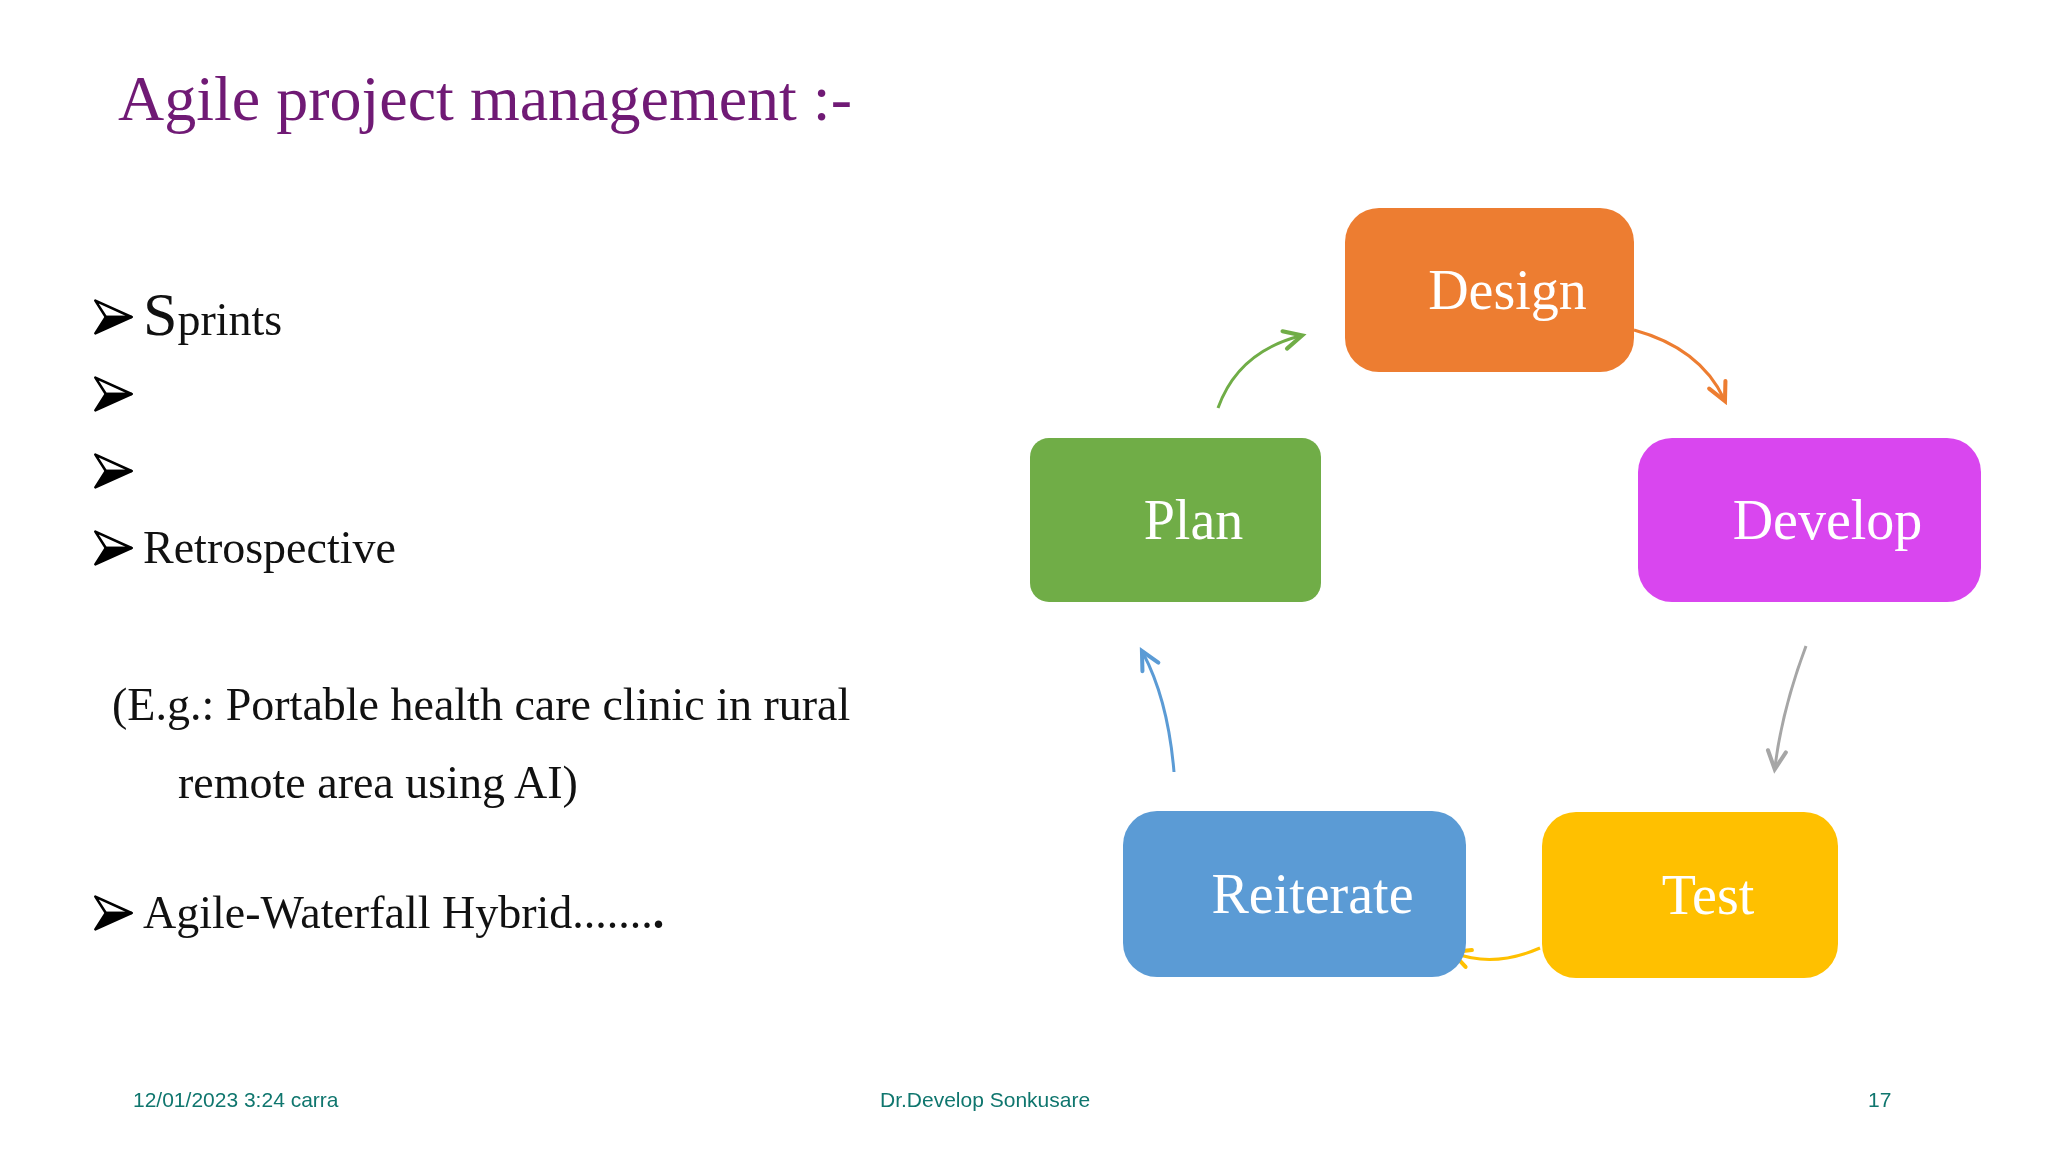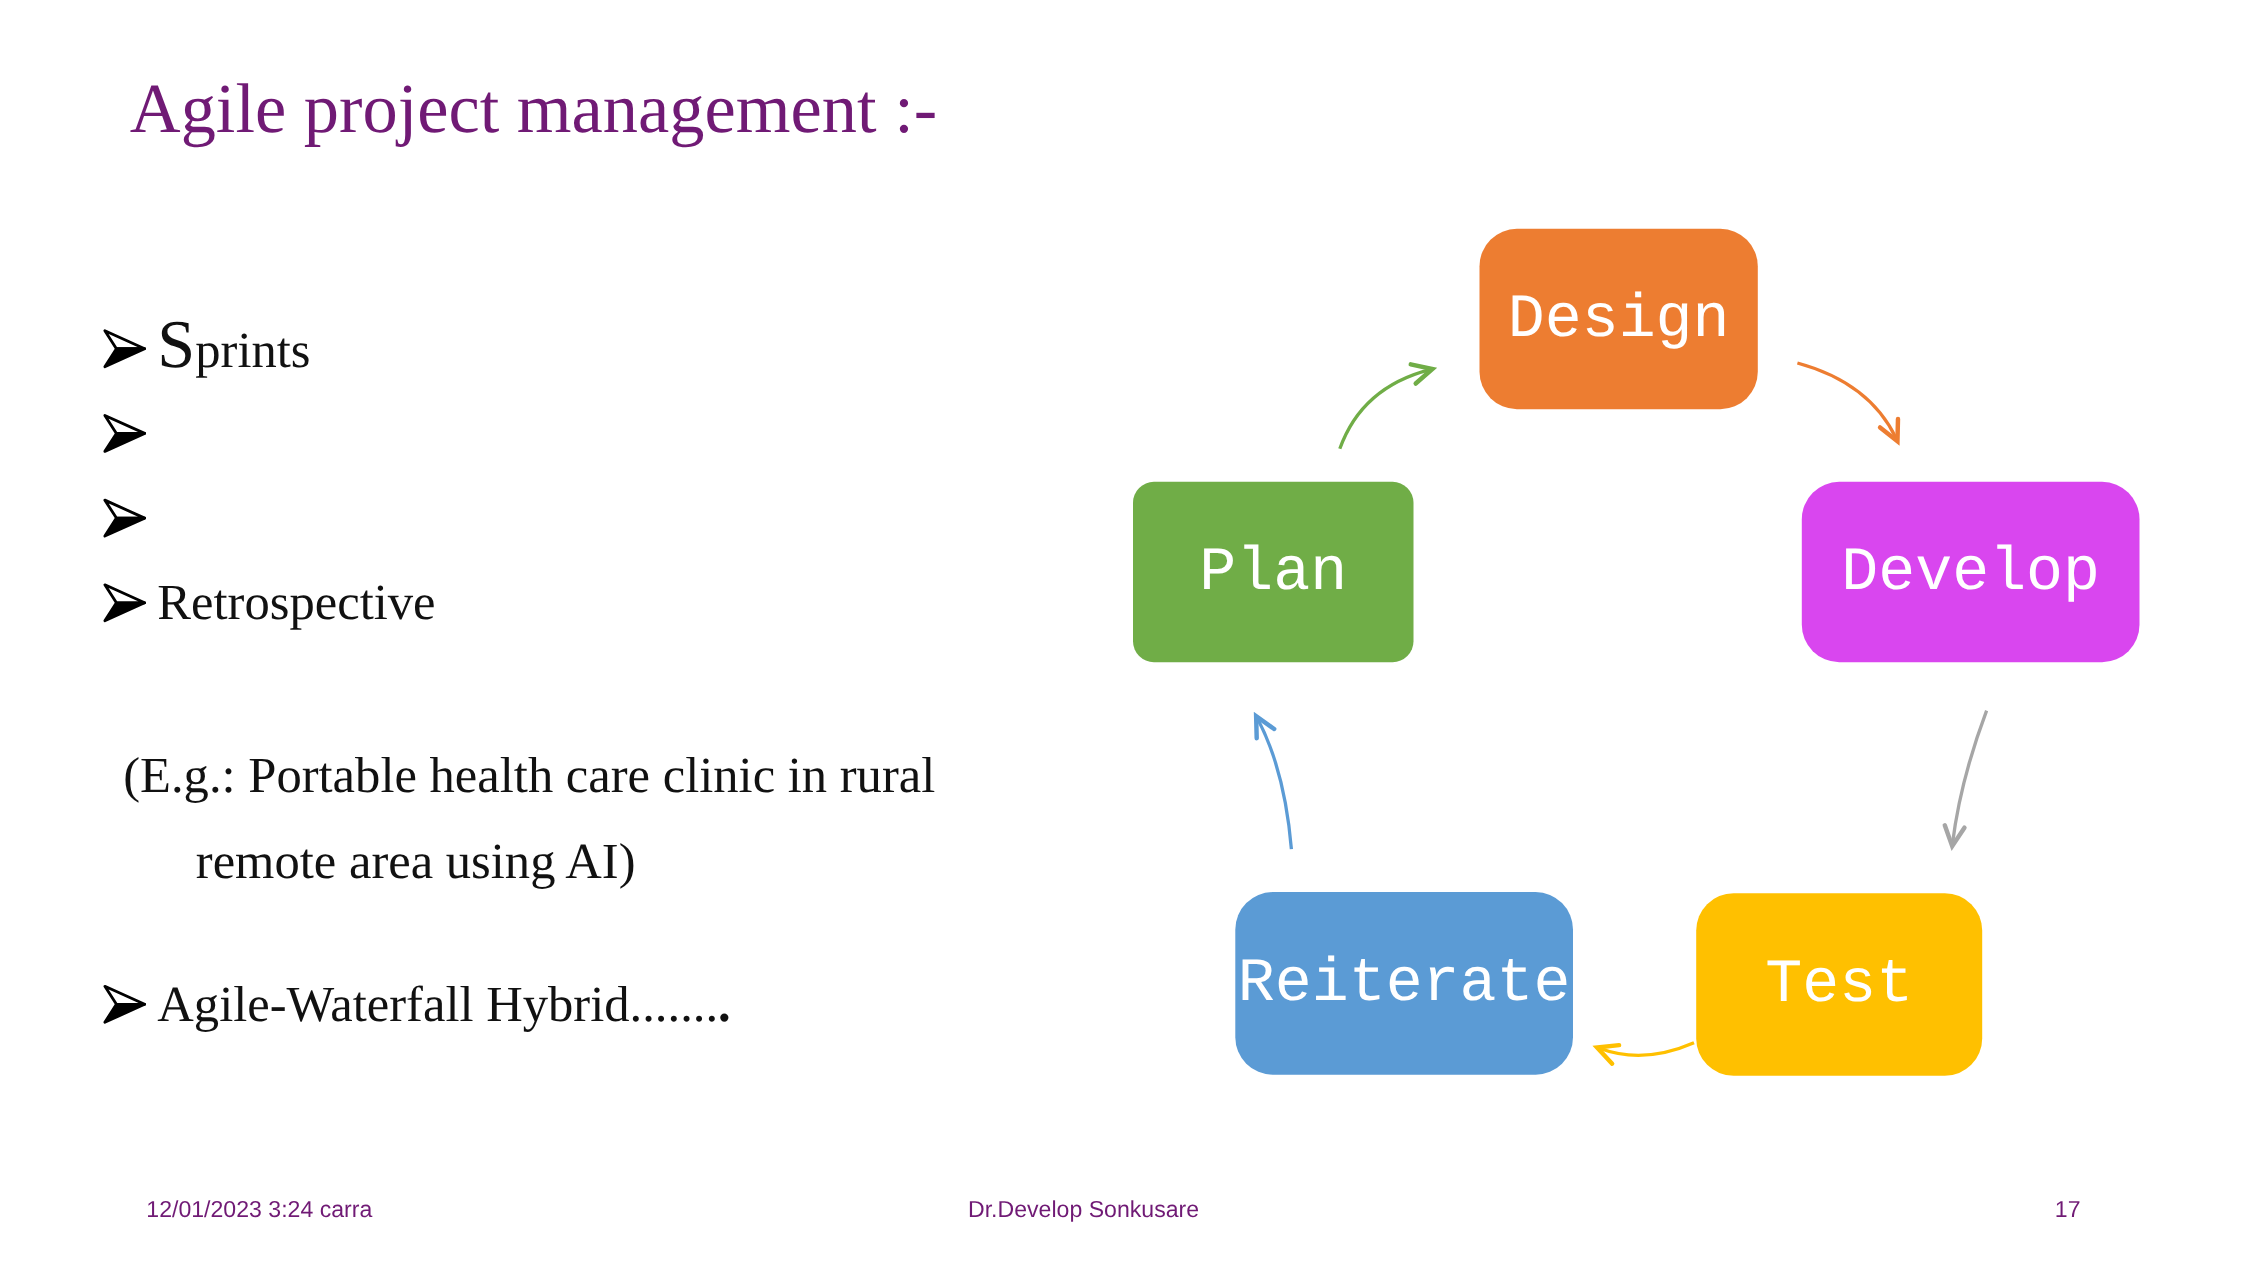--- a/index.html
+++ b/index.html
@@ -21,31 +21,32 @@
   .bullet-row .marker{width:42px;height:38px;margin-right:8px;flex:0 0 auto;}
   .bullet-text{font-size:46px;line-height:77px;white-space:nowrap;display:inline-block;}
   .big-first::first-letter{font-size:62px;}
   .example{position:absolute;left:112px;top:666px;font-size:46px;line-height:78px;white-space:nowrap;}
   .example .line2{padding-left:66px;}
   .hybrid{position:absolute;left:93px;top:874px;}
   .hybrid .bullet-row{height:77px;}
   .hybrid-suffix{font-weight:bold;}
   .footer{
     position:absolute;left:0;top:1088px;width:1784px;height:30px;
-    font-family:"Liberation Sans", sans-serif;font-size:21px;color:#701a75;
+    font-family:"Liberation Sans", sans-serif;font-size:21px;color:#0f766e;
   }
   .footer .f-date{position:absolute;left:133px;top:0;}
   .footer .f-author{position:absolute;left:880px;top:0;}
   .footer .f-page{position:absolute;left:1868px;top:0;}
   .node{
     position:absolute;
     border-radius:34px;
     display:flex;align-items:center;justify-content:center;
     color:#ffffff;font-size:56px;
-    font-family:Liberation Mono, monospace;
+    font-family:Liberation Serif, serif;
+    padding-left:36px;
   }
   .node-design   {left:1345px;top:208px;width:253px;height:164px;}
   .node-plan     {left:1030px;top:438px;width:255px;height:164px;border-radius:19px;}
   .node-develop  {left:1638px;top:438px;width:307px;height:164px;}
   .node-reiterate{left:1123px;top:811px;width:307px;height:166px;}
   .node-test     {left:1542px;top:812px;width:260px;height:166px;}
   .arrows-layer{position:absolute;left:0;top:0;width:2048px;height:1152px;pointer-events:none;}
 </style>
 </head>
 <body>

